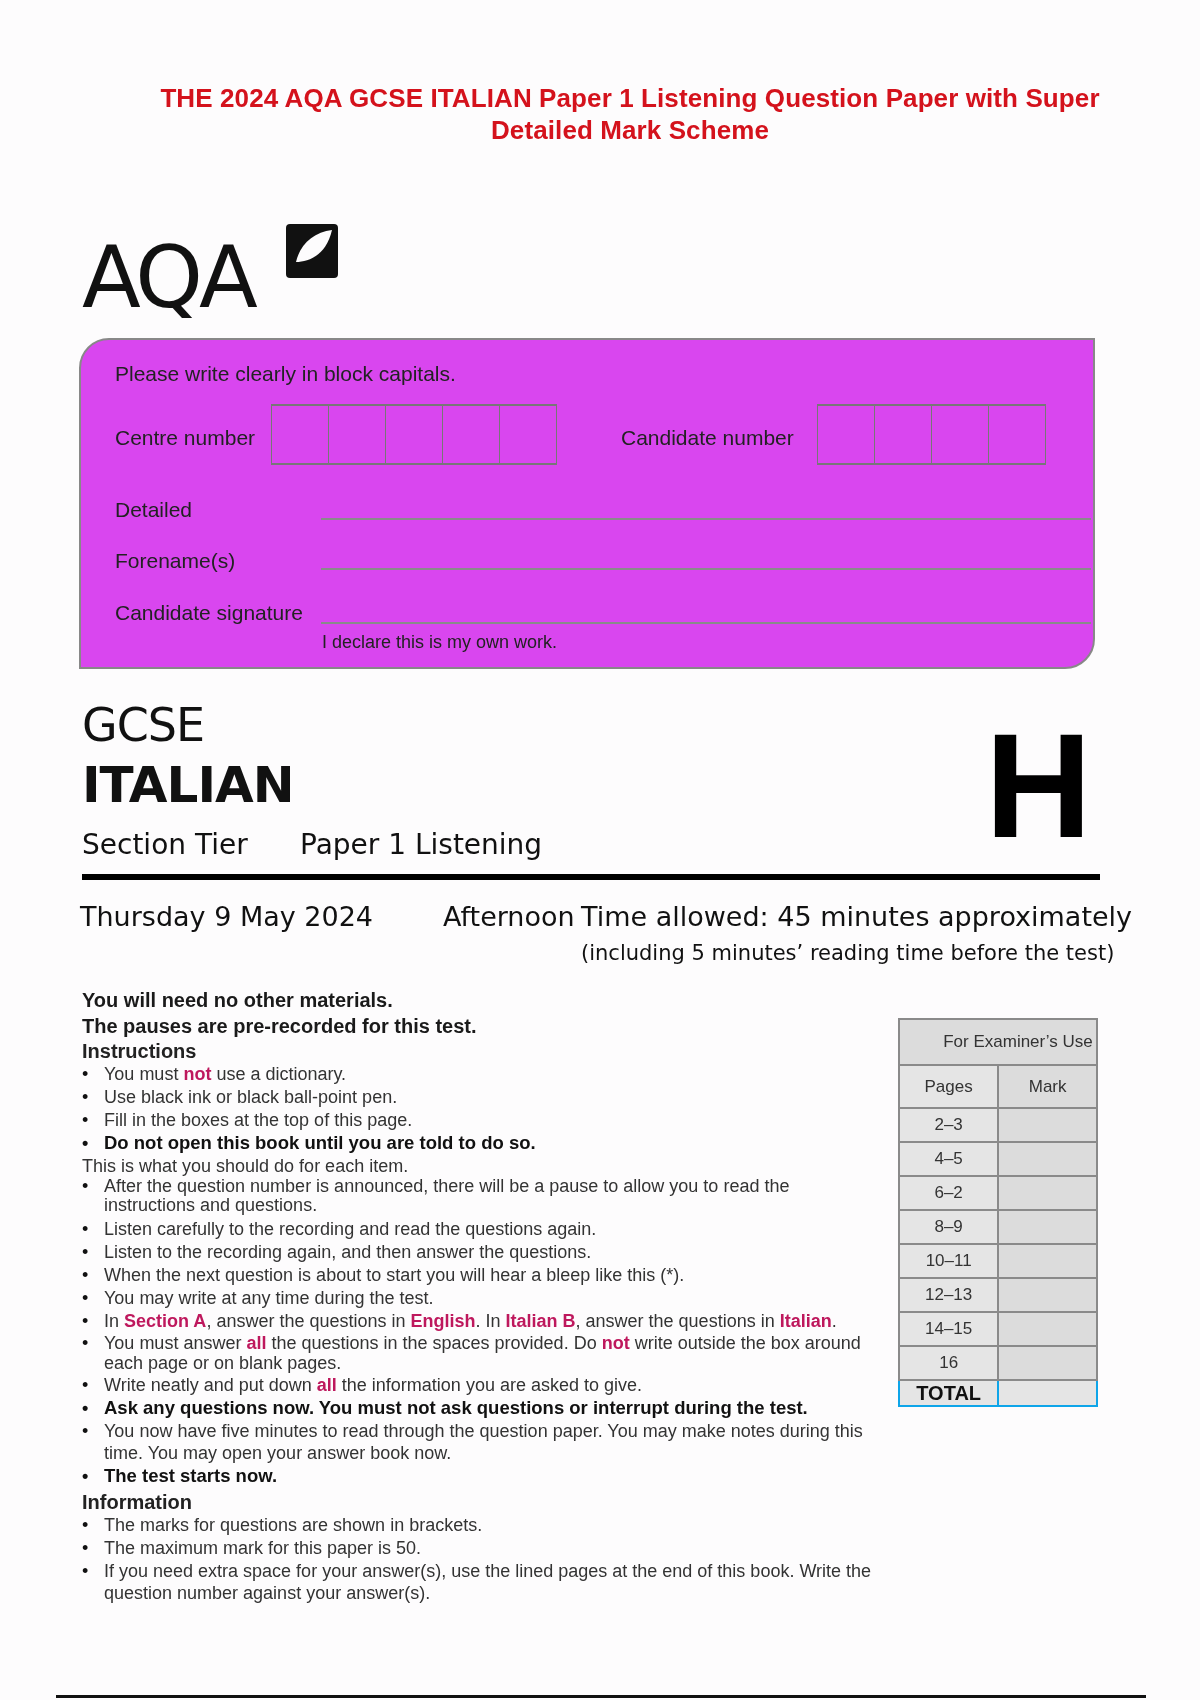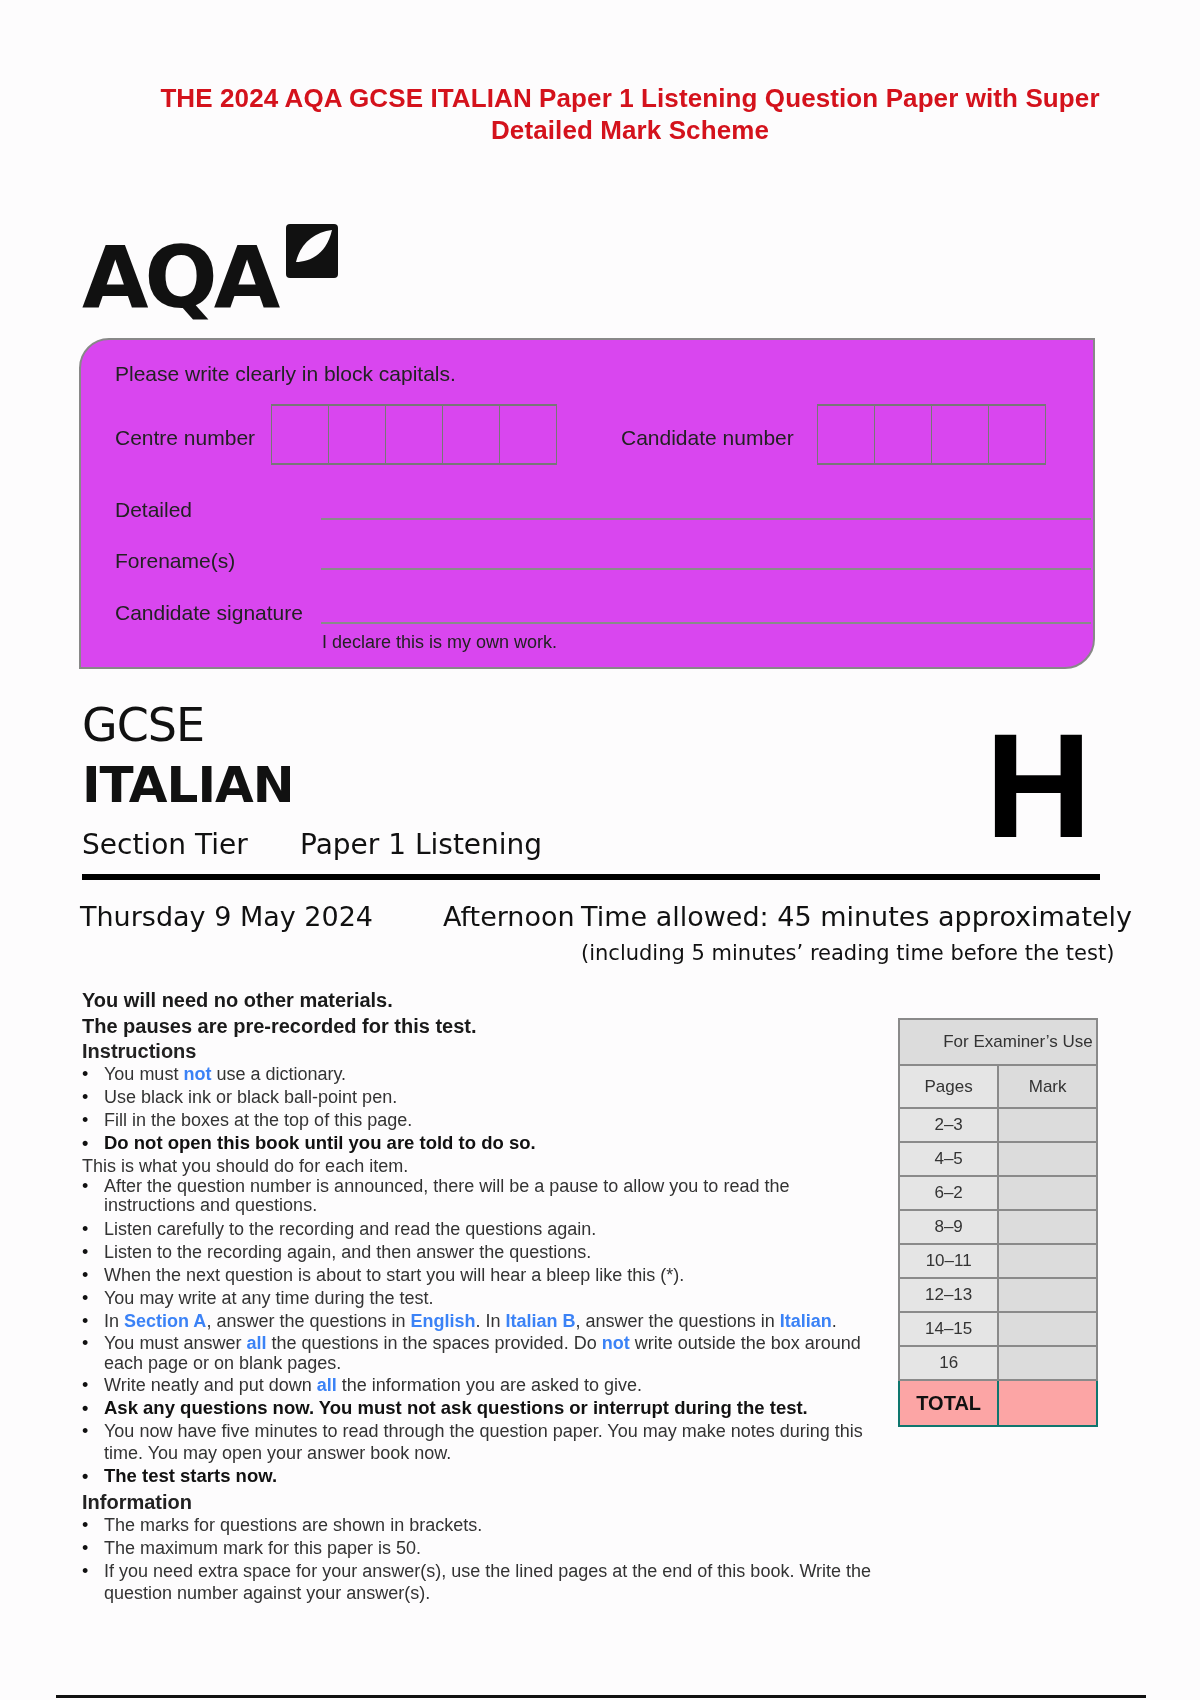--- a/index.html
+++ b/index.html
@@ -9,21 +9,21 @@
   .promo-title {
     position: absolute; left: 100px; top: 82px; width: 1060px;
     text-align: center; color: #d4121c; font-weight: bold;
     font-family: "Liberation Sans", sans-serif; font-size: 26px; line-height: 32px;
     letter-spacing: 0.1px;
   }
 
   .logo { position: absolute; left: 82px; top: 222px; width: 260px; height: 96px; }
   .logo-text {
     position: absolute; left: 0; top: 12px;
-    font-family: "DejaVu Sans", sans-serif; font-weight: bold;
+    font-family: "DejaVu Sans", sans-serif; font-weight: normal;
     font-size: 86px; line-height: 86px; letter-spacing: -4px; color: #111;
   }
   .logo-mark { position: absolute; left: 202px; top: 0; width: 56px; height: 58px; }
 
   .candidate-box {
     position: absolute; left: 79px; top: 338px; width: 1016px; height: 331px;
     border: 2px solid #888; border-radius: 30px 0 30px 0;
     background: #d946ef;
   }
   .cb-label {
@@ -45,34 +45,34 @@
   .time-sub { position: absolute; left: 581px; top: 940px; font-family: "DejaVu Sans", sans-serif; font-size: 21px; line-height: 26px; color: #111; white-space: nowrap; }
 
   .content { position: absolute; left: 82px; top: 987px; width: 800px; font-family: "Liberation Sans", sans-serif; color: #1a1a1a; }
   .bold-line { font-weight: bold; font-size: 20px; line-height: 26px; }
   .section-head { font-size: 20px; line-height: 24px; font-weight: bold; color: #222; }
   .plain-line { font-size: 18px; line-height: 22px; color: #333; }
   ul.bullets { list-style: none; }
   ul.bullets li { position: relative; padding-left: 22px; font-size: 18px; line-height: 22px; color: #333; margin-bottom: 1px; }
   ul.bullets li::before { content: "•"; position: absolute; left: 0; top: 0; color: #111; font-size: 18px; }
   ul.bullets li.strong { font-weight: bold; color: #111; font-size: 18.5px; }
-  ul.bullets li b { color: #3b82f6; text-align: right; }
+  ul.bullets li b { color: #be185d; text-align: right; }
 
   .exam-table {
     position: absolute; left: 898px; top: 1018px; width: 200px;
     border-collapse: collapse; font-family: "Liberation Sans", sans-serif;
     font-size: 17px; color: #333;
   }
   .exam-table td, .exam-table th { border: 2px solid #8a8a8a; text-align: center; font-weight: normal; }
   .exam-table .hdr { background: #dcdcdc; height: 46px; padding-left: 40px; }
   .exam-table .colhdr td { height: 43px; }
   .exam-table .row td { height: 34px; }
   .exam-table .pages { background: #e5e5e5; width: 100px; }
   .exam-table .mark { background: #dcdcdc; width: 100px; }
-  .exam-table .total td { height: 46px; border: 2px solid #0f766e; background: #fca5a5; font-weight: bold; font-size: 20px; color: #111; }
+  .exam-table .total td { height: 26px; border: 2px solid #0ea5e9; background: #e5e5e5; font-weight: bold; font-size: 20px; color: #111; }
 
   .bottom-rule { position: absolute; left: 56px; top: 1695px; width: 1090px; height: 3px; background: #111; }
 </style>
 </head>
 <body>
 
 <div class="promo-title">
   <div>THE 2024 AQA GCSE ITALIAN Paper 1 Listening Question Paper with Super</div>
   <div>Detailed Mark Scheme</div>
 </div>

